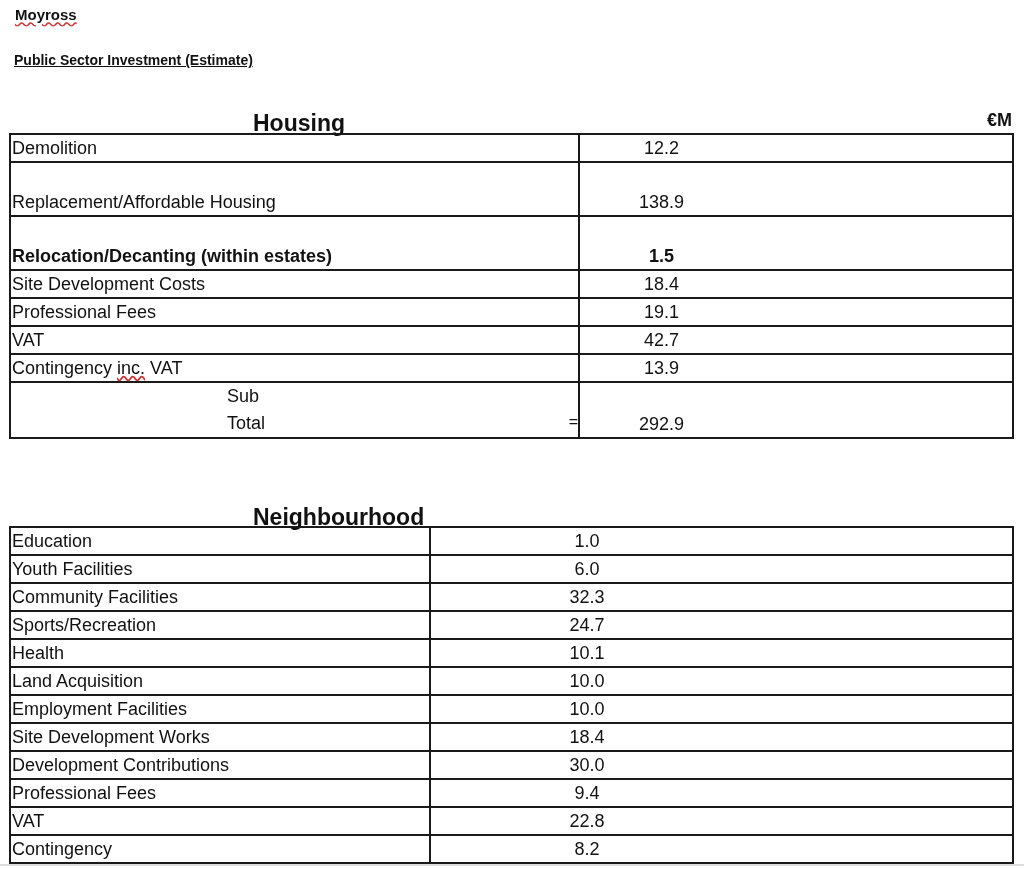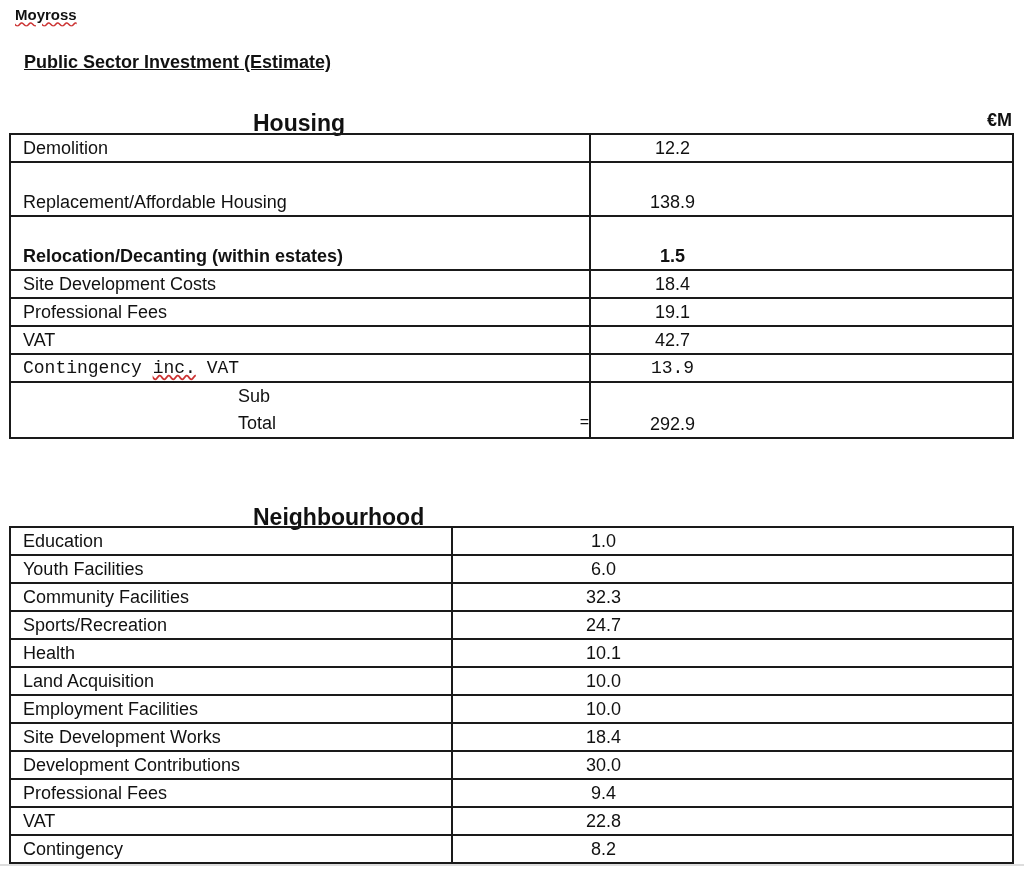--- a/index.html
+++ b/index.html
@@ -5,33 +5,33 @@
   html, body { margin: 0; padding: 0; }
   body {
     width: 1024px; height: 869px; background: #ffffff; position: relative; overflow: hidden;
     font-family: "Liberation Sans", "DejaVu Sans", sans-serif; color: #111; font-size: 18px;
   }
   .title {
     position: absolute; left: 15px; top: 6px; font-weight: bold; font-size: 15px;
     text-decoration: underline; text-decoration-color: #c33; text-decoration-style: wavy;
   }
   .subtitle {
-    position: absolute; left: 24px; top: 52px; font-weight: bold; font-size: 18px;
+    position: absolute; left: 14px; top: 52px; font-weight: bold; font-size: 14px;
     text-decoration: underline;
   }
   .section-head {
     position: absolute; font-weight: bold; font-size: 23px;
   }
   .unit { position: absolute; right: 12px; top: 110px; font-weight: bold; font-size: 18px; }
   table {
     position: absolute; left: 9px; width: 1005px; border-collapse: collapse;
     font-size: 18px;
   }
   td {
-    border: 2px solid #1a1a1a; padding: 0 12px; vertical-align: bottom; line-height: 26px;
+    border: 2px solid #1a1a1a; padding: 0 1px; vertical-align: bottom; line-height: 26px;
   }
   td.label { width: 416px; }
   td.val { text-align: center; padding-right: 270px; }
   .sp { text-decoration: underline wavy #c33; }
   .subtotal-cell { position: relative; }
   .subtotal-text { display: block; padding-left: 215px; line-height: 27px; }
   .eq { position: absolute; right: 0; bottom: 2px; font-size: 16px; }
   .footer-line { position: absolute; left: 0; right: 0; top: 864px; height: 2px; background: #ddd; }
 </style>
 </head>
@@ -62,21 +62,21 @@
     <td class="val">18.4</td>
   </tr>
   <tr style="height:27px;">
     <td class="label">Professional Fees</td>
     <td class="val">19.1</td>
   </tr>
   <tr style="height:28px;">
     <td class="label">VAT</td>
     <td class="val">42.7</td>
   </tr>
-  <tr style="height:17px;font-family:Liberation Mono, monospace;">
+  <tr style="height:17px;">
     <td class="label"><span>Contingency </span><span class="sp">inc.</span><span> VAT</span></td>
     <td class="val">13.9</td>
   </tr>
   <tr style="height:54px;">
     <td class="label subtotal-cell">
       <span class="subtotal-text">Sub</span>
       <span class="subtotal-text">Total</span>
       <span class="eq">=</span>
     </td>
     <td class="val">292.9</td>

